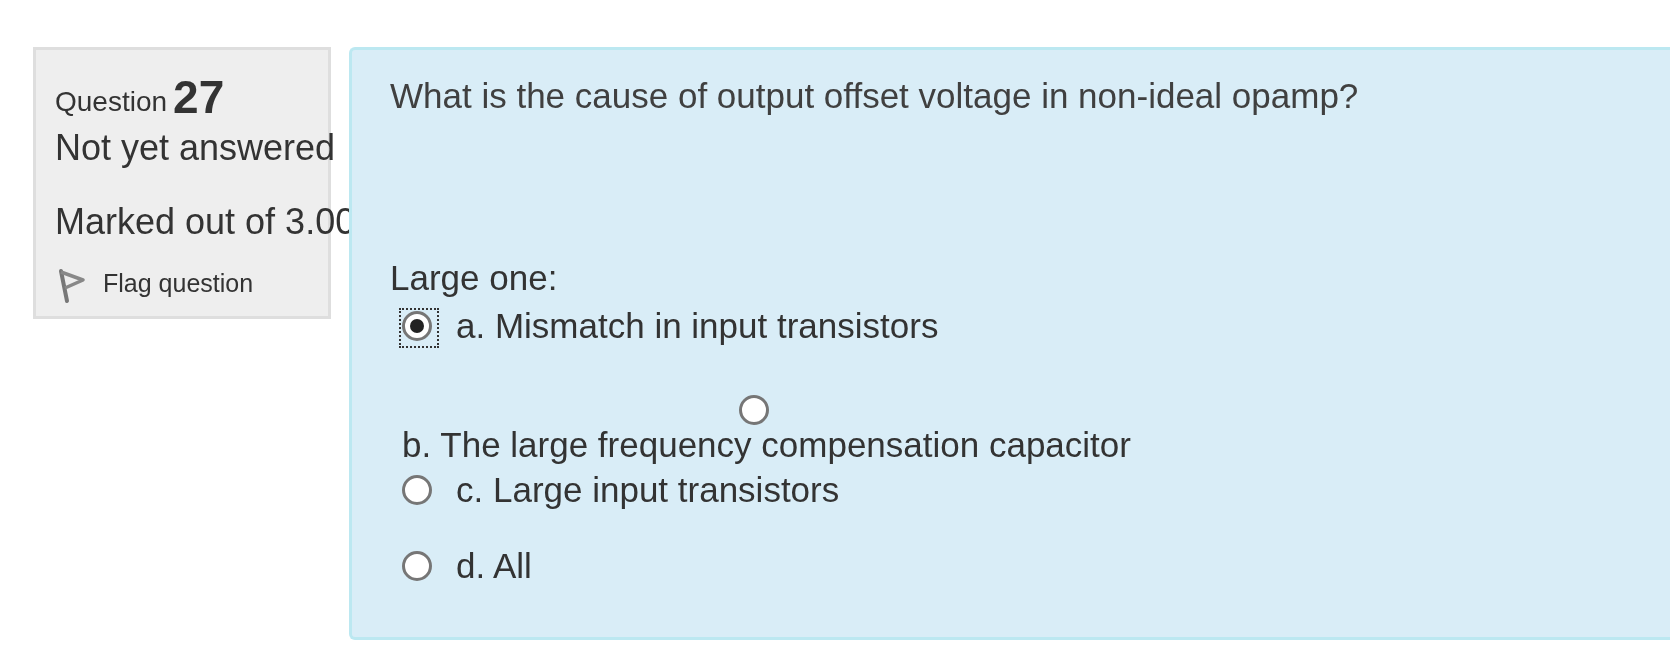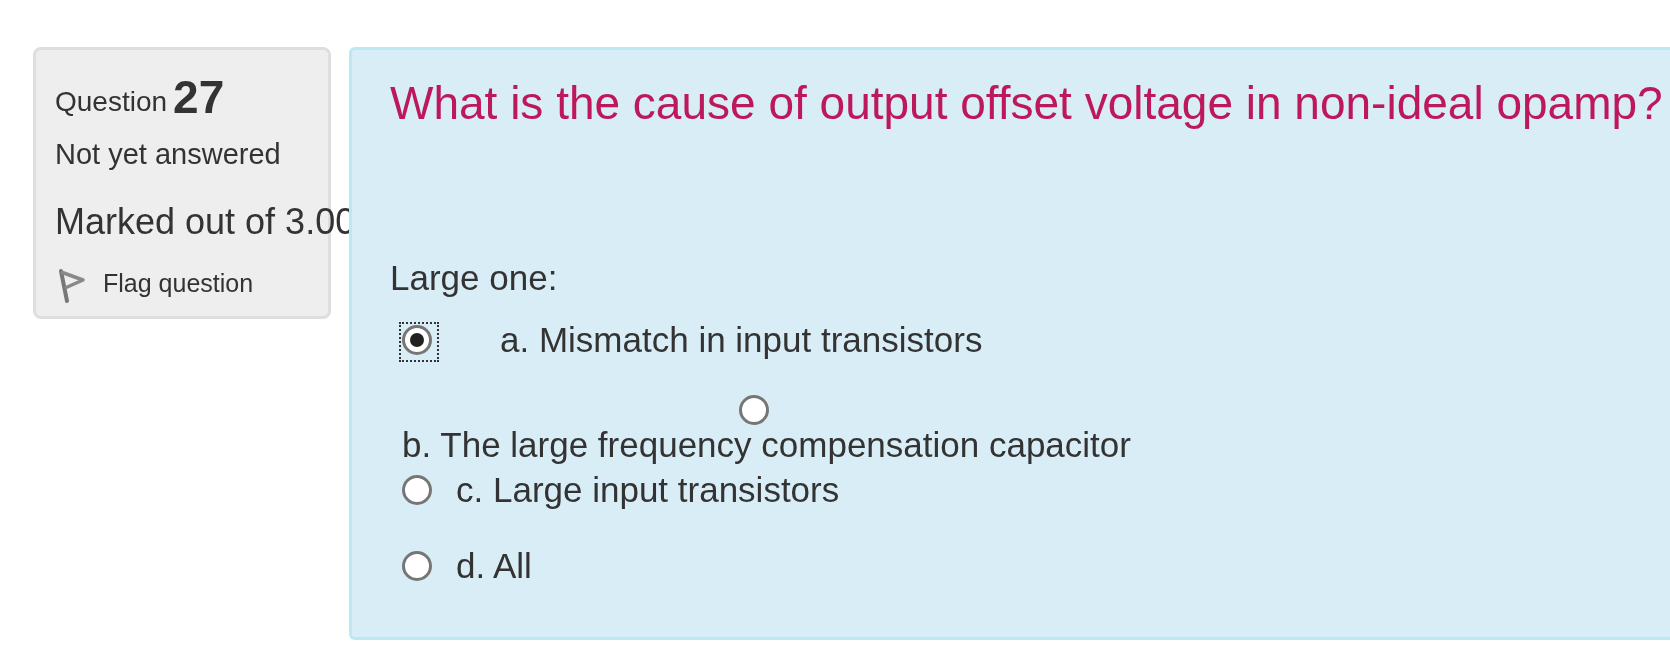--- a/index.html
+++ b/index.html
@@ -14,38 +14,38 @@
     }
     .info {
       position: absolute;
       left: 33px;
       top: 47px;
       width: 298px;
       height: 272px;
       box-sizing: border-box;
       background: #eeeeee;
       border: 3px solid #dedede;
-      border-radius: 8px;
+      border-radius: 0;
       padding: 2px 0 0 19px;
     }
     .qno-line {
       position: absolute;
       left: 19px;
       top: 18px;
       font-size: 28px;
       color: #333;
       white-space: nowrap;
     }
     .qno-word { font-size: 28px; }
     .qno-num { font-size: 46px; font-weight: bold; margin-left: 6px; position: relative; top: 2px; }
     .state {
       position: absolute;
       left: 19px;
-      top: 88px;
-      font-size: 29px;
+      top: 77px;
+      font-size: 36px;
       white-space: nowrap;
     }
     .grade {
       position: absolute;
       left: 19px;
       top: 151px;
       font-size: 36px;
       white-space: nowrap;
     }
     .flag {
@@ -73,22 +73,22 @@
       box-sizing: border-box;
       background: #d9edf7;
       border: 3px solid #bce8f1;
       border-right: none;
       border-radius: 6px 0 0 6px;
     }
     .qtext {
       position: absolute;
       left: 38px;
       top: 26px;
-      font-size: 46px;
-      color: #be185d;
+      font-size: 35px;
+      color: #404040;
       white-space: nowrap;
     }
     .prompt {
       position: absolute;
       left: 38px;
       top: 208px;
       font-size: 35px;
       color: #333;
       white-space: nowrap;
     }
@@ -124,21 +124,21 @@
       background: #222222;
     }
     .focus-ring {
       position: absolute;
       left: -6px;
       top: -6px;
       width: 36px;
       height: 36px;
       border: 2px dotted #333;
     }
-    .opt-a { top: 270px; gap: 44px; }
+    .opt-a { top: 256px; }
     .opt-b { top: 345px; flex-direction: column; }
     .opt-c { top: 420px; }
     .opt-d { top: 496px; }
   </style>
 </head>
 <body>
 
 <div class="info">
   <div class="qno-line">
     <span class="qno-word">Question</span><span class="qno-num">27</span>

